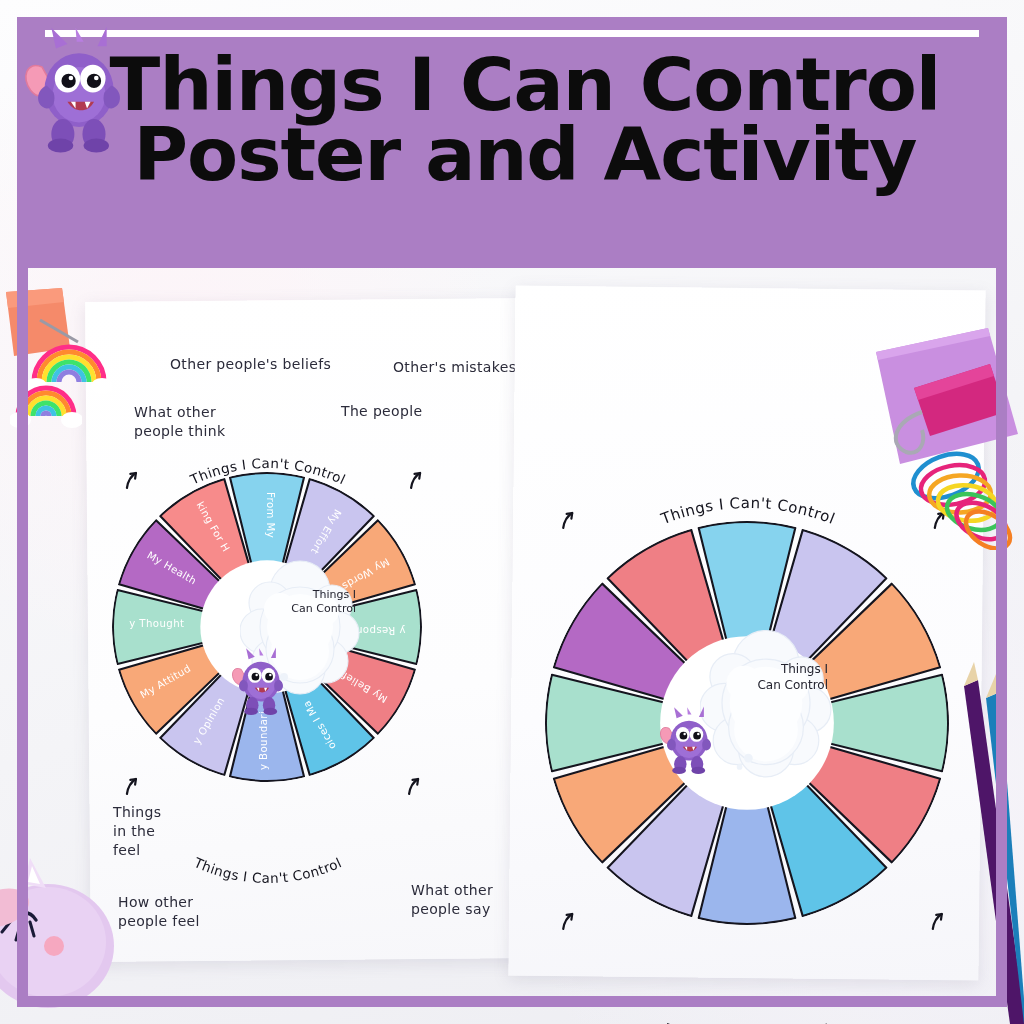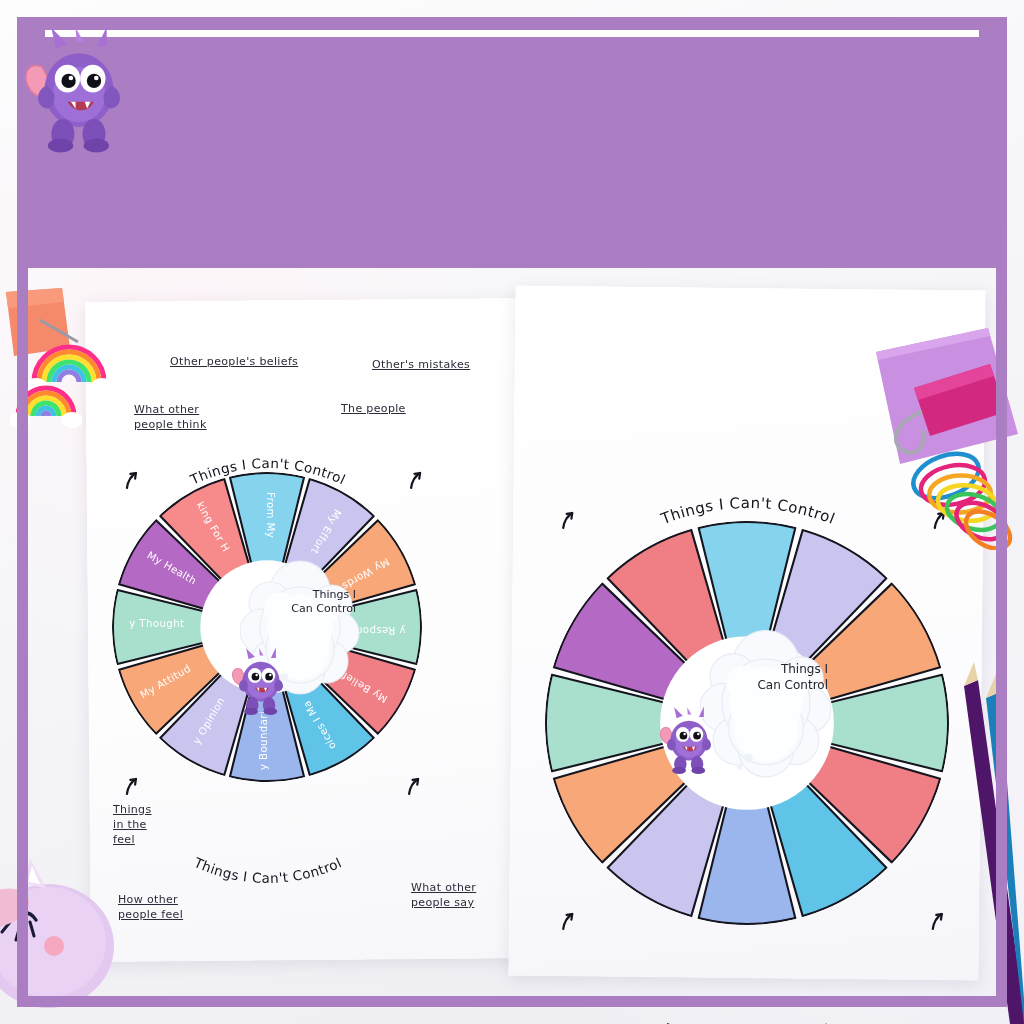--- a/index.html
+++ b/index.html
@@ -18,21 +18,21 @@
 
   
   .sheet{position:absolute;background:#ffffff;box-shadow:0 4px 16px rgba(120,110,140,.16);}
   #sheet-left{left:88px;top:300px;width:438px;height:660px;transform:rotate(-0.5deg);
      background:linear-gradient(175deg,#ffffff 0%,#fdfdfe 60%,#f7f7fa 100%);}
   #sheet-right{left:512px;top:288px;width:470px;height:690px;transform:rotate(0.6deg);
      background:linear-gradient(175deg,#ffffff 0%,#fcfcfe 60%,#f6f6fa 100%);}
 
   
   .ptxt{position:absolute;color:#2b2b3a;font-family:"DejaVu Sans", sans-serif;
-        font-size:11px;letter-spacing:.35px;line-height:1.35;white-space:pre-line;text-decoration:underline;}
+        font-size:14px;letter-spacing:.35px;line-height:1.35;white-space:pre-line;}
 
   
   .wheel{position:absolute;border-radius:50%;overflow:hidden;}
   .wheel svg{display:block;}
 
   
   .arc-label{position:absolute;pointer-events:none;}
   .arc-label svg{display:block;overflow:visible;}
   .arc-txt{font-family:"DejaVu Sans", sans-serif;font-size:15px;fill:#14141e;letter-spacing:.5px;}
   .arc-txt-sm{font-family:"DejaVu Sans", sans-serif;font-size:13.5px;fill:#14141e;letter-spacing:.4px;}
@@ -63,21 +63,21 @@
 <body>
 
 <div id="stage">
 
   <div class="desk"></div>
 
   <div class="sheet" id="sheet-left"></div>
 
   <div id="left-outside-labels">
       <div class="ptxt" style="left: 170px; top: 355px;">Other people's beliefs</div>
-      <div class="ptxt" style="left: 372px; top: 358px;">Other's mistakes</div>
+      <div class="ptxt" style="left: 393px; top: 358px;">Other's mistakes</div>
       <div class="ptxt" style="left: 134px; top: 403px;">What other
 people think</div>
       <div class="ptxt" style="left: 341px; top: 402px;">The people</div>
       <div class="ptxt" style="left: 113px; top: 803px;">Things
 in the
 feel</div>
       <div class="ptxt" style="left: 411px; top: 881px;">What other
 people say</div>
       <div class="ptxt" style="left: 118px; top: 893px;">How other
 people feel</div>
@@ -378,20 +378,24 @@
         <path d="M44 34 L50 8 L66 38 Z" fill="#f0def7"></path>
         <path d="M48 32 L52 16 L60 34 Z" fill="#ffffff"></path>
         <path d="M30 70 C 38 60, 50 60, 56 70" fill="none" stroke="#1b1b38" stroke-width="3.4" stroke-linecap="round"></path>
         <path d="M30 72 L22 82 M40 76 L36 90 M50 72 L54 86" fill="none" stroke="#1b1b38" stroke-width="3" stroke-linecap="round"></path>
         <circle cx="74" cy="96" r="10" fill="#f6a8c0"></circle>
         <ellipse cx="20" cy="58" rx="30" ry="18" fill="#f2bcd4" transform="rotate(-18 20 58)"></ellipse>
       </svg></div>
 
   <div id="header-band"></div>
   <div id="header-rule"></div>
+  <div id="title-block">
+    <div class="title-line">Things I Can Control</div>
+    <div class="title-line">Poster and Activity</div>
+  </div>
   <div class="monster" id="monster-header" style="left:4px;top:14px;width:150px;height:150px;z-index:40;">
       <svg width="150" height="150" viewBox="0 0 100 130">
         <g>
           <path d="M18 46 C 4 40, 0 56, 8 66 C 14 74, 24 72, 28 64 Z" fill="#f59ab6" stroke="#e07a9c" stroke-width="1.4"></path>
           <path d="M30 30 L 26 12 L 40 26 Z" fill="#a86fd4"></path>
           <path d="M66 28 L 74 11 L 74 28 Z" fill="#a86fd4"></path>
           <path d="M48 24 L 47 12 L 54 24 Z" fill="#b87ee0"></path>
           <ellipse cx="50" cy="66" rx="30" ry="32" fill="#8f5fc9"></ellipse>
           <ellipse cx="50" cy="70" rx="23" ry="24" fill="#9e6fd6"></ellipse>
           <path d="M22 62 C 12 66, 12 80, 22 82 C 28 82, 30 74, 28 68 Z" fill="#8257bd"></path>

